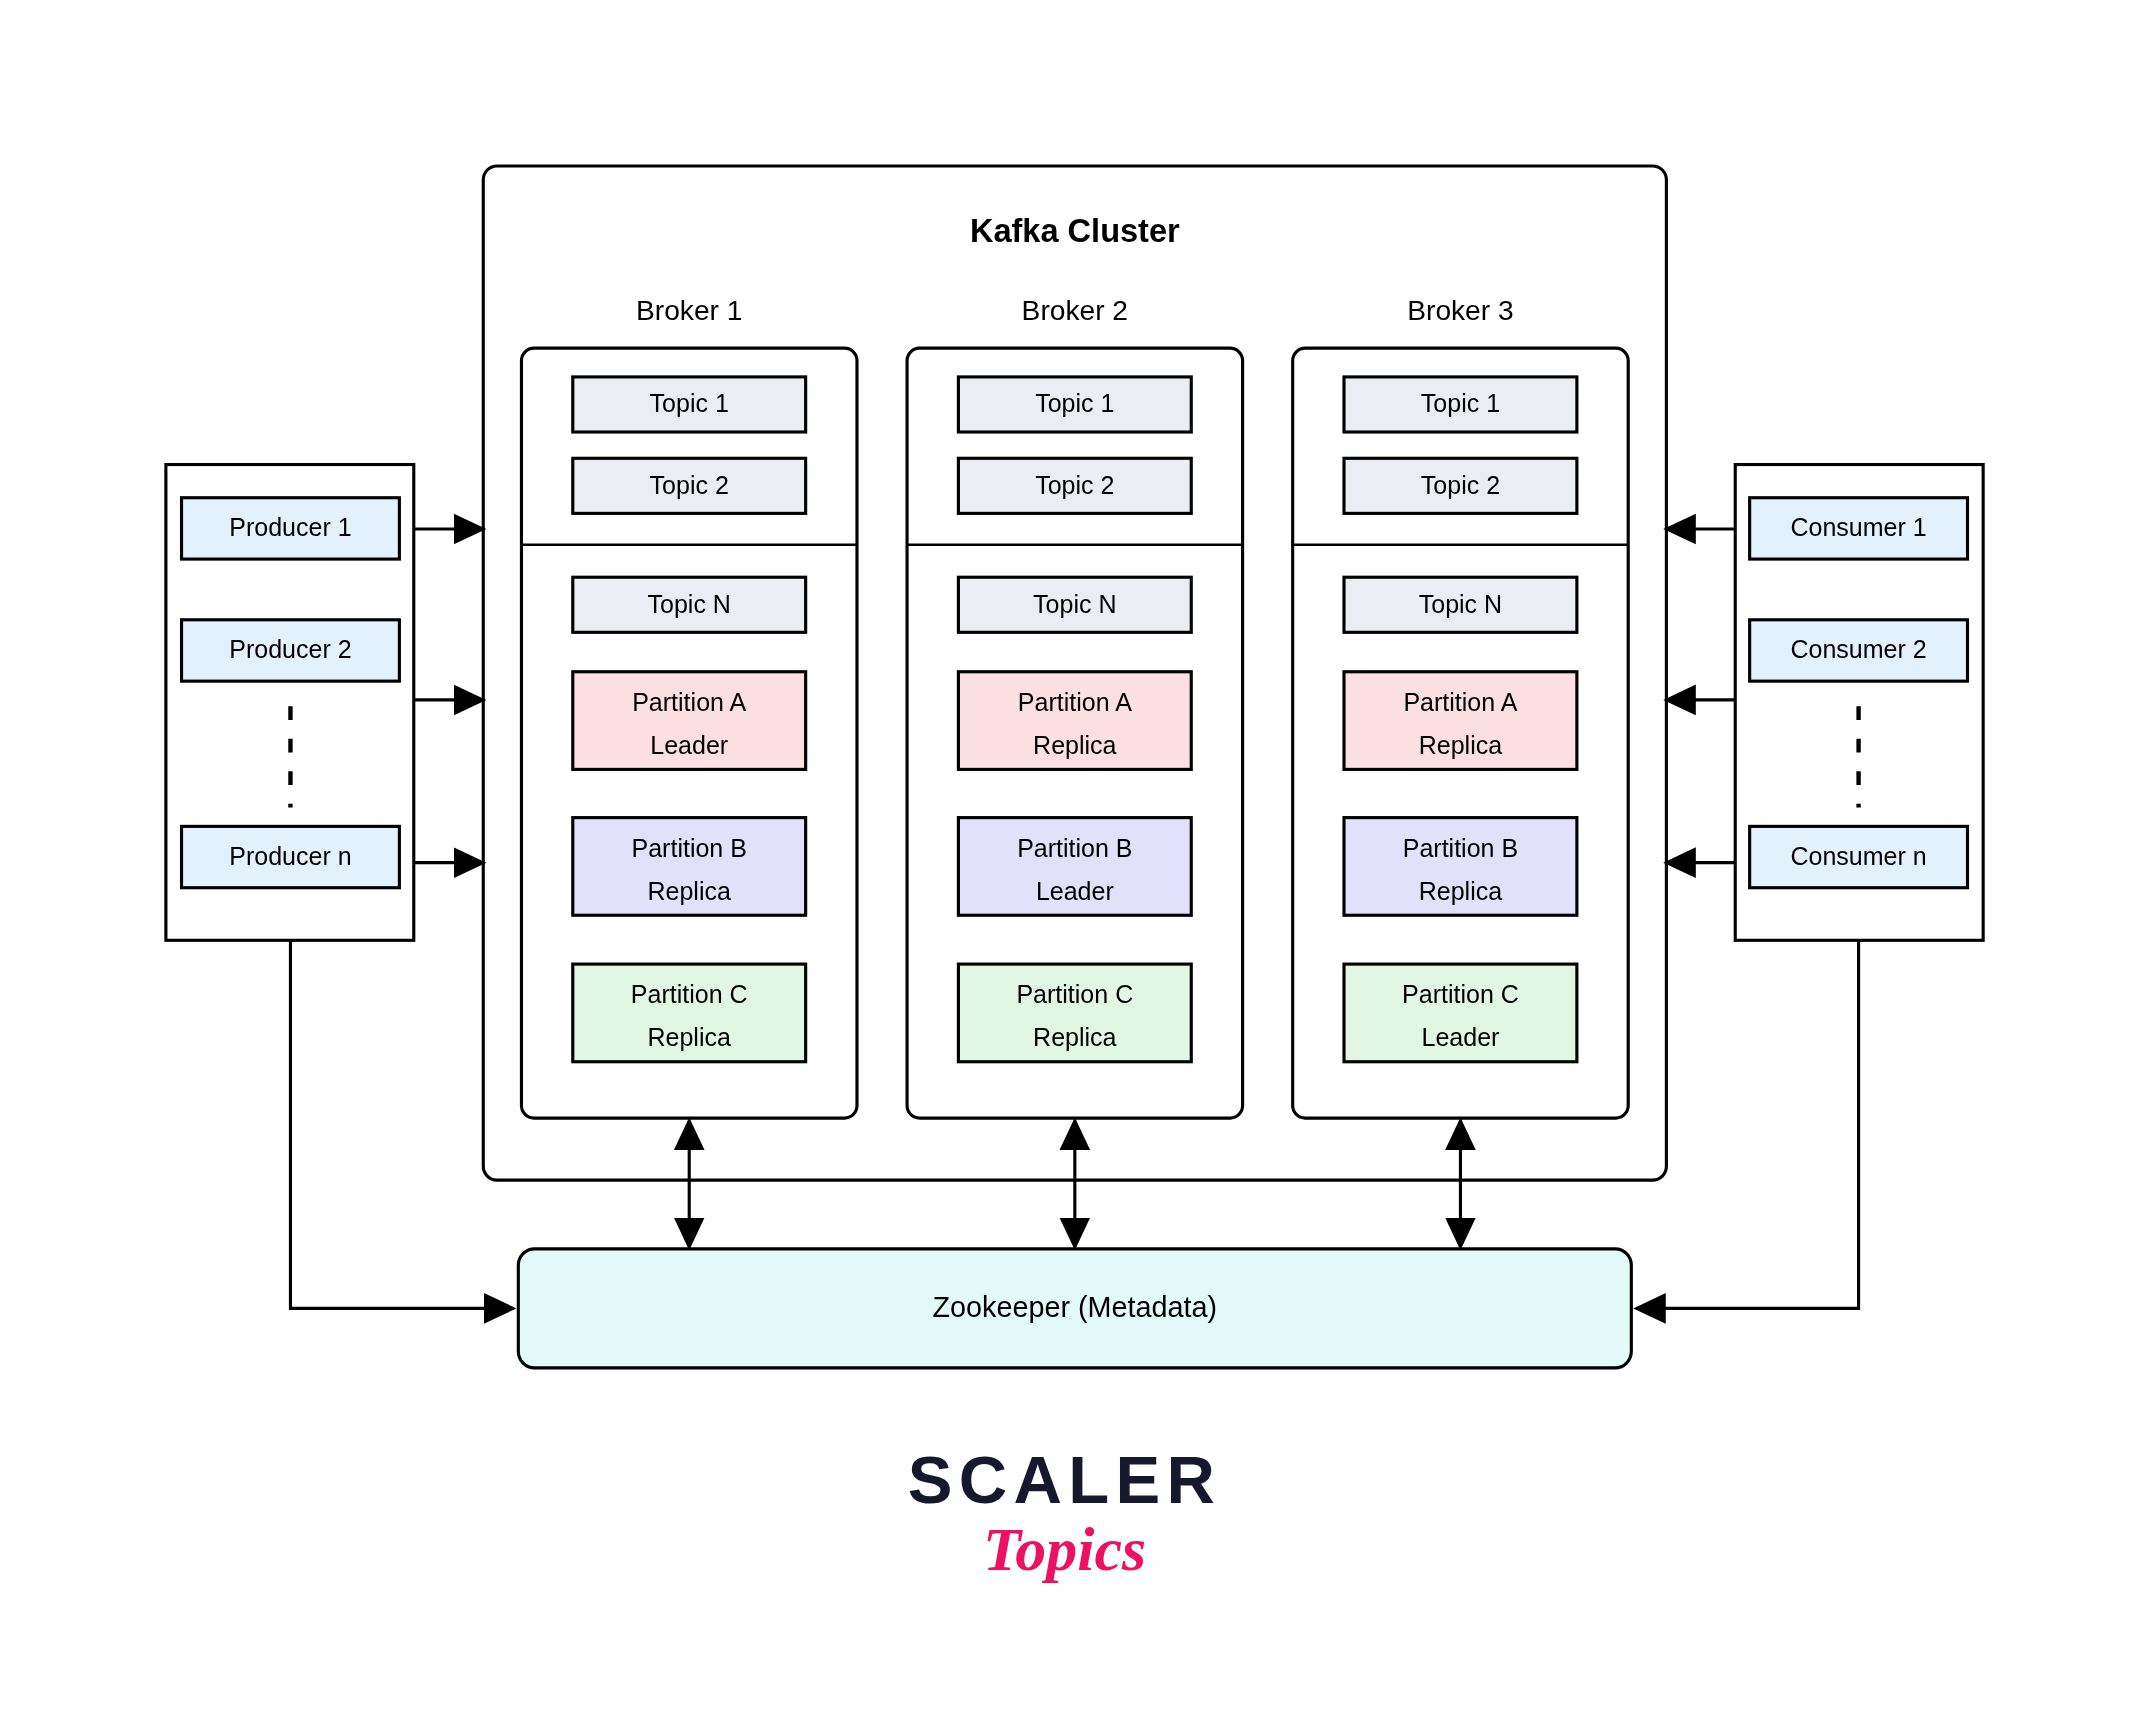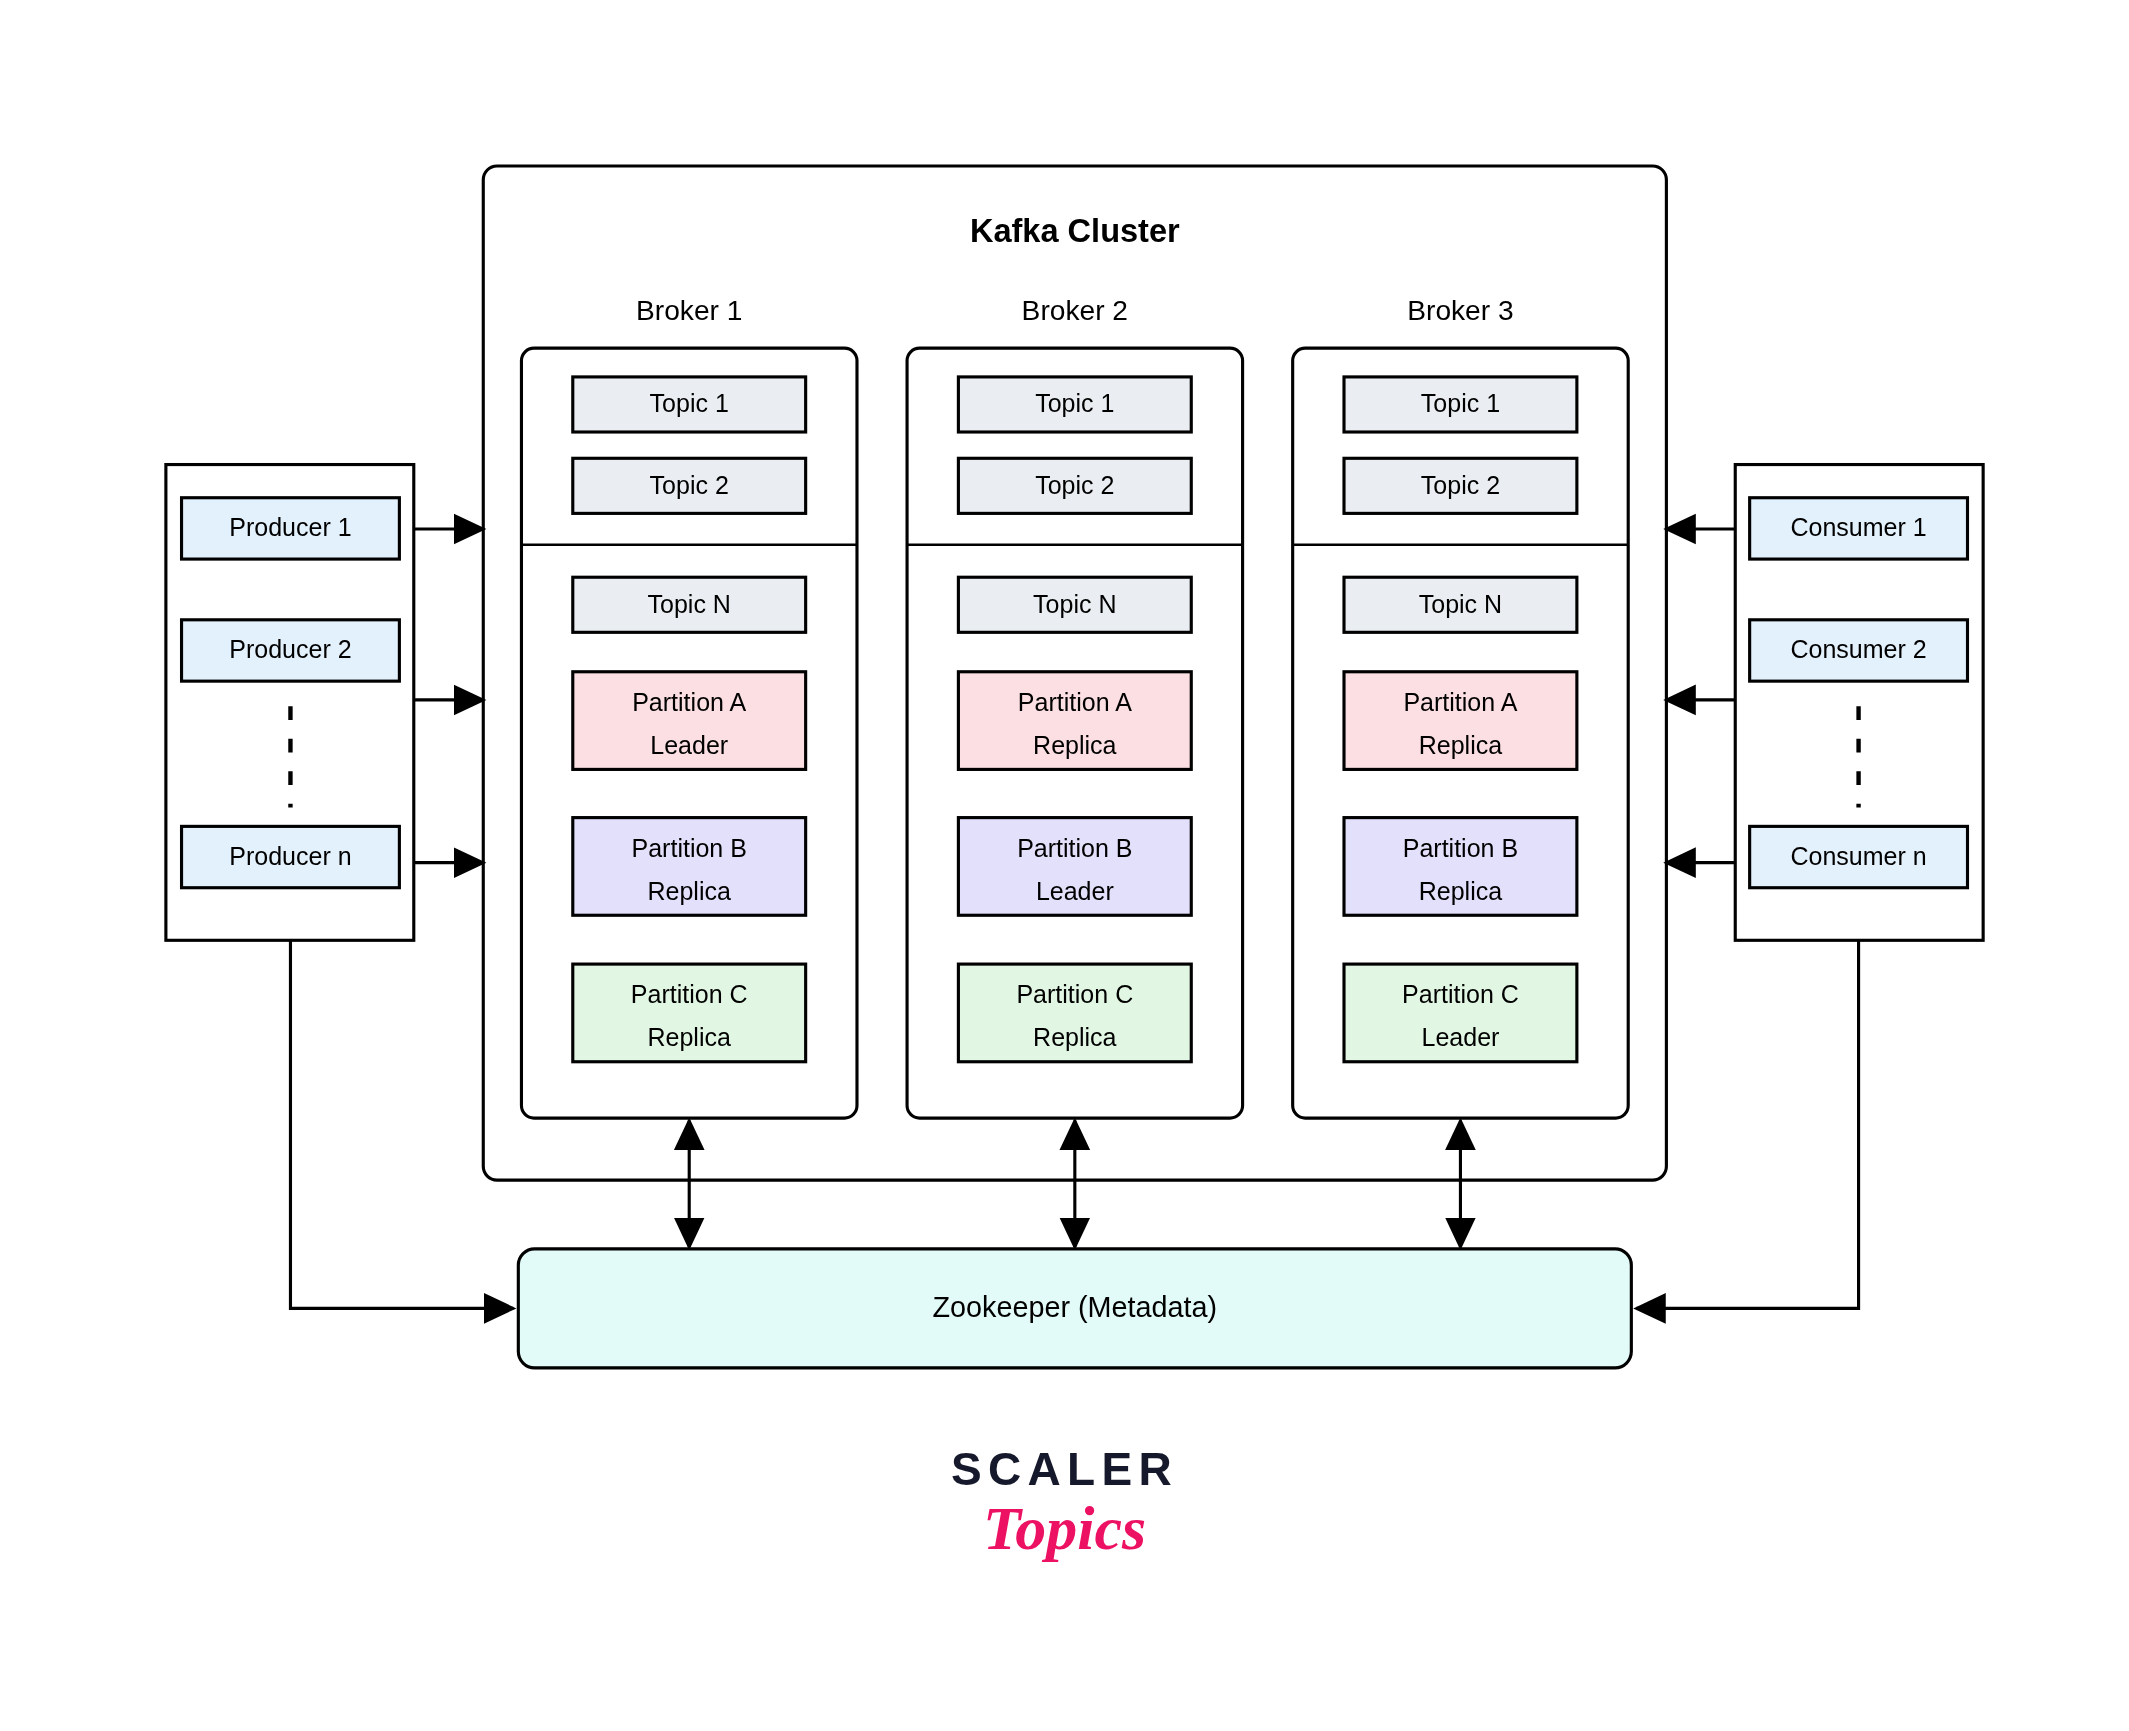--- a/index.html
+++ b/index.html
@@ -72,21 +72,21 @@
   }
   .logo-wrap {
     position: absolute;
     left: 0;
     top: 1446px;
     width: 2129px;
     text-align: center;
   }
   .logo-scaler {
     font-family: "Liberation Sans", sans-serif;
-    font-size: 46px;
+    font-size: 67px;
     font-weight: bold;
     letter-spacing: 6.3px;
     color: #15192b;
     line-height: 1;
   }
   .logo-topics {
     font-family: "Liberation Serif", serif;
     font-style: italic;
     font-size: 62px;
     font-weight: bold;

